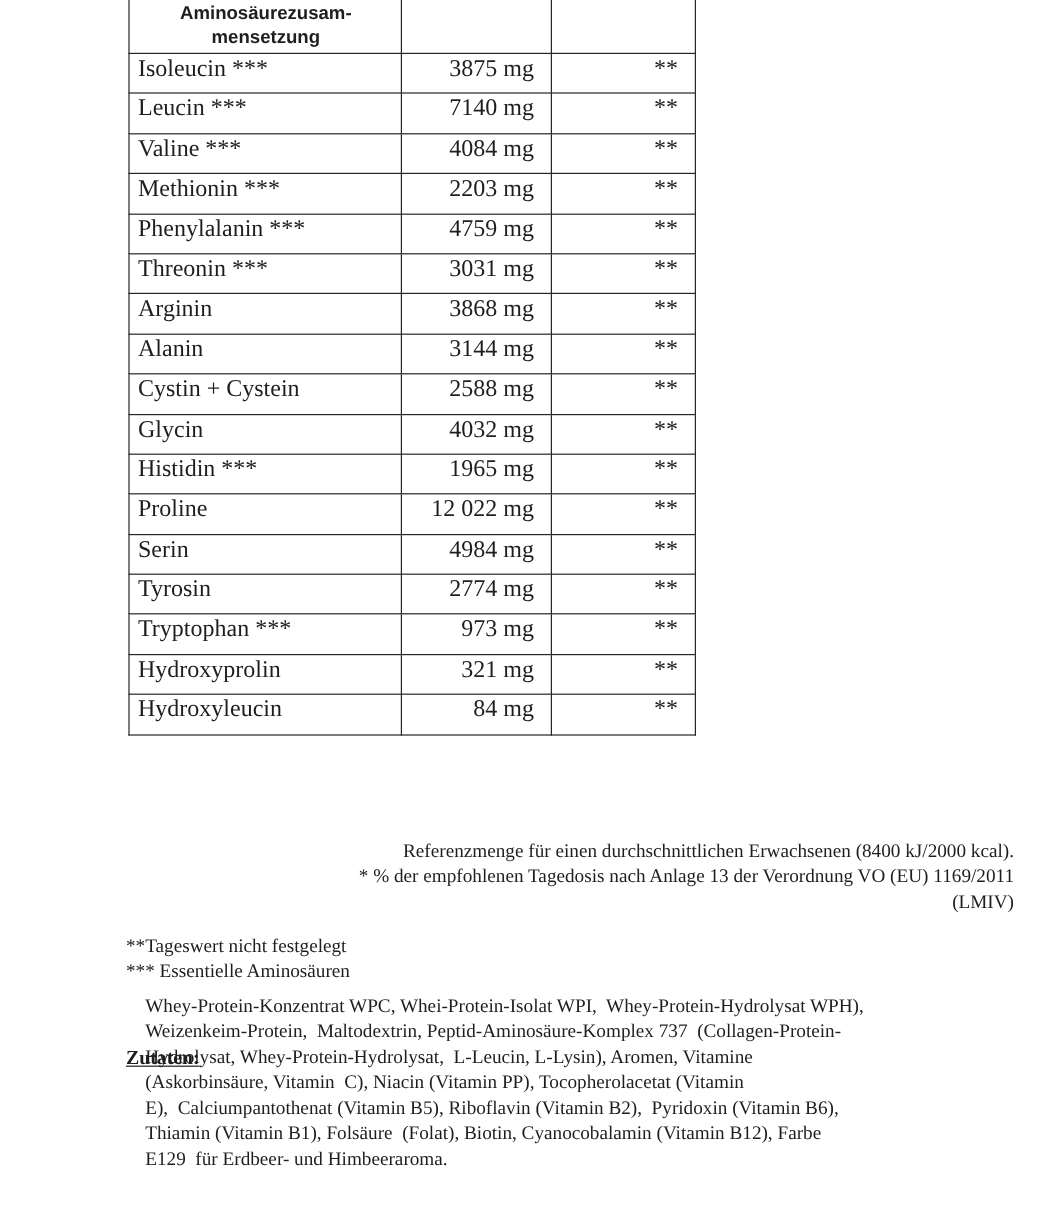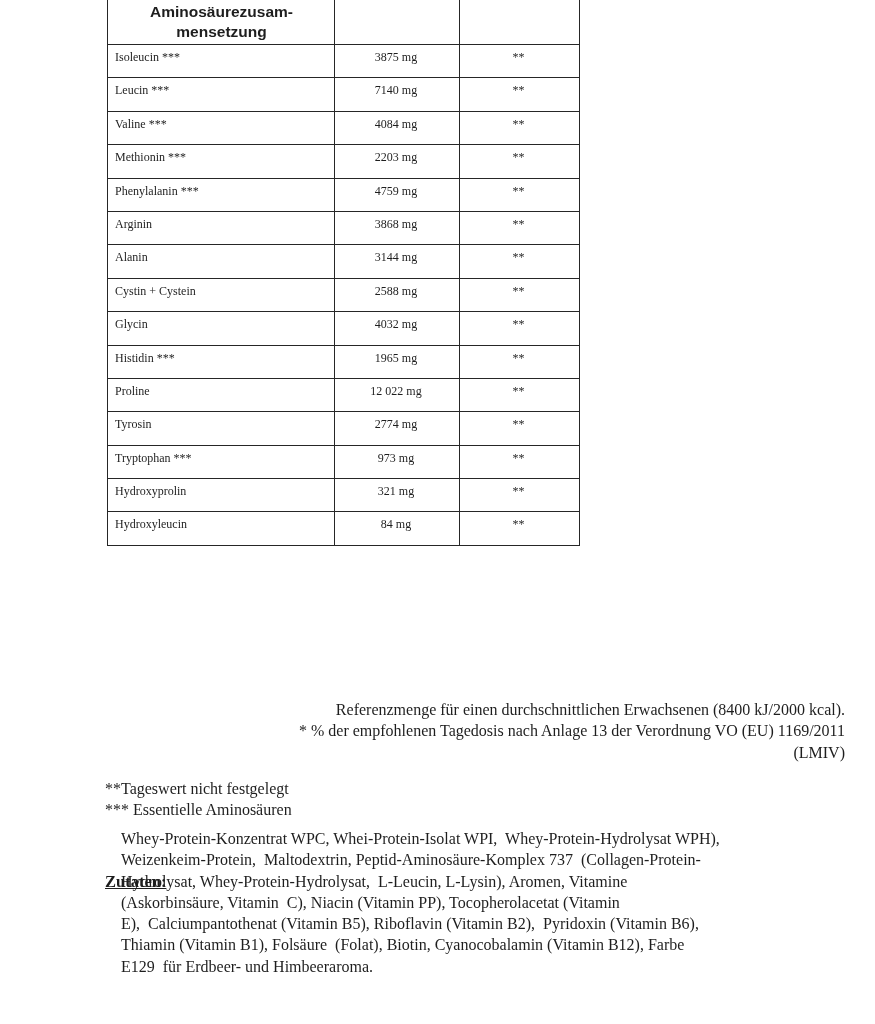--- a/index.html
+++ b/index.html
@@ -34,25 +34,25 @@
     font-family: "Liberation Sans", sans-serif;
     font-weight: bold;
     font-size: 15.5px;
     line-height: 20px;
     text-align: center;
     white-space: pre-line;
     height: 45px;
     padding-top: 2px;
   }
   .amino-table td {
-    font-size: 12px;
+    font-size: 20px;
     line-height: 19px;
     height: 33.4px;
   }
-  .amino-table td.c2, .amino-table td.c3 { text-align: center; padding-left: 2px; padding-right: 4px; }
+  .amino-table td.c2, .amino-table td.c3 { text-align: right; padding-left: 2px; padding-right: 14px; }
 
   
   .tblock {
     position: absolute;
     left: 105px;
     width: 740px;
     font-size: 16px;
     line-height: 21.3px;
     white-space: pre-line;
   }
@@ -113,20 +113,25 @@
     <td class="c2">2203 mg</td>
     <td class="c3">**</td>
   </tr>
 
   <tr>
     <td class="c1">Phenylalanin ***</td>
     <td class="c2">4759 mg</td>
     <td class="c3">**</td>
   </tr>
 
+  <tr>
+    <td class="c1">Threonin ***</td>
+    <td class="c2">3031 mg</td>
+    <td class="c3">**</td>
+  </tr>
 
   <tr>
     <td class="c1">Arginin</td>
     <td class="c2">3868 mg</td>
     <td class="c3">**</td>
   </tr>
 
   <tr>
     <td class="c1">Alanin</td>
     <td class="c2">3144 mg</td>
@@ -152,20 +157,25 @@
     <td class="c2">1965 mg</td>
     <td class="c3">**</td>
   </tr>
 
   <tr>
     <td class="c1">Proline</td>
     <td class="c2">12 022 mg</td>
     <td class="c3">**</td>
   </tr>
 
+  <tr>
+    <td class="c1">Serin</td>
+    <td class="c2">4984 mg</td>
+    <td class="c3">**</td>
+  </tr>
 
   <tr>
     <td class="c1">Tyrosin</td>
     <td class="c2">2774 mg</td>
     <td class="c3">**</td>
   </tr>
 
   <tr>
     <td class="c1">Tryptophan ***</td>
     <td class="c2">973 mg</td>

